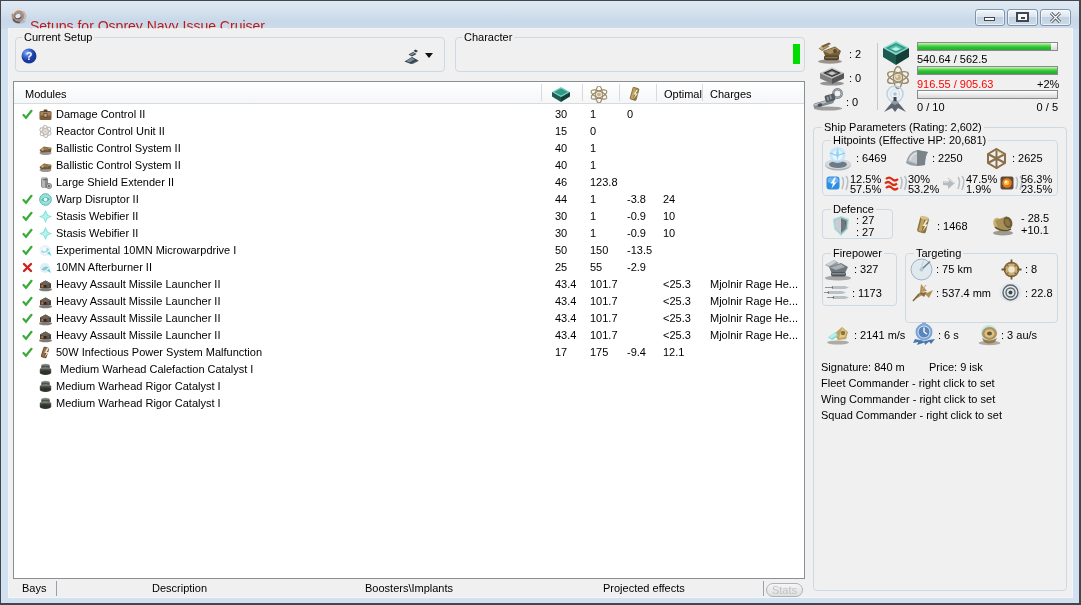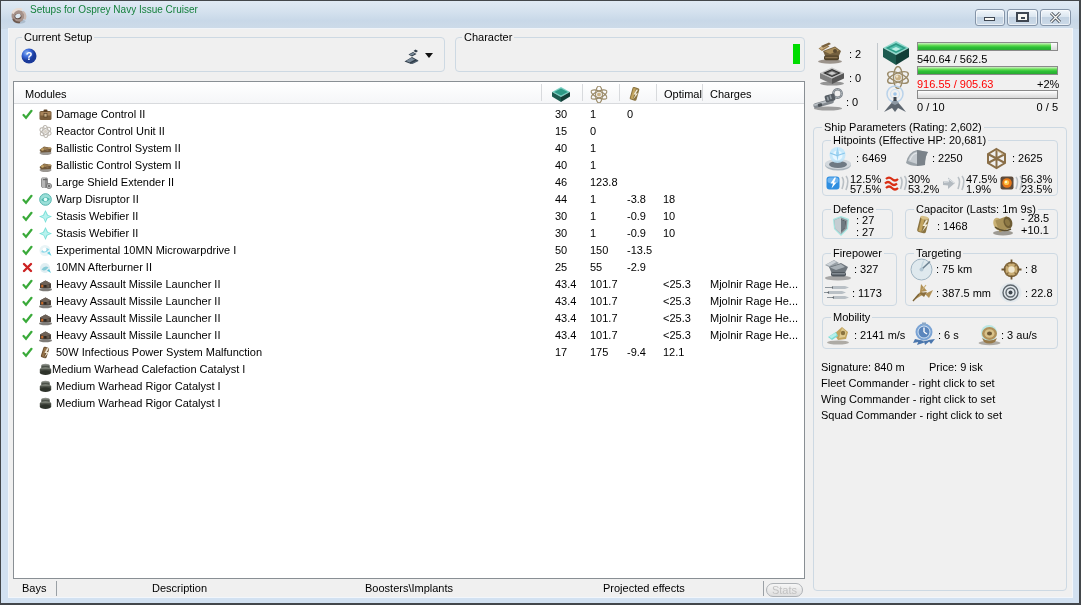--- a/index.html
+++ b/index.html
@@ -1,19 +1,19 @@
 <!DOCTYPE html>
 <html><head><meta charset="utf-8"><style>
 * { margin:0; padding:0; box-sizing:border-box; }
 body { width:1081px; height:605px; overflow:hidden; font-family:"Liberation Sans",sans-serif; font-size:11px; color:#000; }
 .win { position:relative; width:1081px; height:605px; background:#d2e1f1; }
 .edge { position:absolute; background:#43474b; }
 .titlebar { position:absolute; left:1px; top:1px; width:1078px; height:28px;
   background:linear-gradient(180deg,#e0eaf4 0%,#d4e1ee 40%,#c8d8e8 70%,#cddbe9 100%); }
-.title-text { position:absolute; left:30px; top:4px; font-size:10px; color:#15803d; }
+.title-text { position:absolute; left:30px; top:18px; font-size:14px; color:#b91c1c; }
 .tb-btn { position:absolute; top:9px; height:17px; border:1px solid #8494a8; border-radius:3px;
   background:linear-gradient(180deg,#f2f7fb 0%,#dbe6f0 45%,#c2d2e2 50%,#ccdae8 100%); box-shadow:inset 0 0 0 1px rgba(255,255,255,.6); }
 .content { position:absolute; left:9px; top:29px; width:1063px; height:568px; background:#f0f0f0; box-shadow:0 0 0 1px rgba(255,255,255,.7); }
 .gb { position:absolute; border:1px solid #cdd9e3; border-radius:4px; }
 .gb-label { position:absolute; top:-7px; background:#f0f0f0; padding:0 2px; white-space:nowrap; }
 .ab { position:absolute; white-space:nowrap; }
 .t { font-size:11px; }
 .combo { position:absolute; height:19px; border:1px solid #888c90; border-radius:3px;
   background:linear-gradient(180deg,#fefefe 0%,#f2f2f2 45%,#e3e3e3 55%,#dcdcdc 100%);
   box-shadow:inset 0 0 0 1px rgba(255,255,255,.8); }
@@ -243,23 +243,20 @@
     </div>
 <div class="ab" style="left:831px;top:215px"><svg width="20" height="22">
         <path d="M10 1 L18 4 L17 14 L10 21 L3 14 L2 4 Z" fill="#5ad8d0" opacity="0.5"></path>
         <path d="M10 2.5 L16.5 5 L15.8 13.5 L10 19 L4.2 13.5 L3.5 5 Z" fill="#8a9298"></path>
         <path d="M10 2.5 L10 19 L4.2 13.5 L3.5 5Z" fill="#c5cdd2"></path>
         <path d="M10 4.5 L14.5 6.2 L14 12.8 L10 16.5Z" fill="#6e7density"></path>
         <path d="M10 4.5 L14.5 6.2 L14 12.8 L10 16.5Z" fill="#6e7880"></path>
       </svg></div>
 <div class="ab t" style="left:856px;top:214px">: 27</div>
 <div class="ab t" style="left:856px;top:226px">: 27</div>
-<div class="gb" style="left:905px;top:209px;width:153px;height:30px">
-      <div class="gb-label" style="left:8px">Capacitor (Lasts: 1m 9s)</div>
-    </div>
 <div class="ab" style="left:915px;top:214px"><svg width="17" height="22">
         <rect x="3.5" y="3" width="9" height="16" rx="2" fill="#8a7340" transform="rotate(14 8.5 11)"></rect>
         <rect x="5" y="4" width="3" height="14" fill="#c2a45e" transform="rotate(14 8.5 11)"></rect>
         <ellipse cx="9.5" cy="3.8" rx="4.3" ry="1.7" fill="#d8c28a" transform="rotate(14 9.5 4)"></ellipse>
         <path d="M11 6 L7.5 12 L10 12 L7 18 L13 10.5 L10.2 10.5 L13 6.5Z" fill="#f2ecd8"></path>
       </svg></div>
 <div class="ab t" style="left:937px;top:220px">: 1468</div>
 <div class="ab" style="left:991px;top:214px"><svg width="24" height="22">
         <ellipse cx="12" cy="19" rx="10" ry="2.4" fill="#4a4335" opacity="0.5"></ellipse>
         <ellipse cx="7" cy="10" rx="4.5" ry="6.5" fill="#c9b174" transform="rotate(-20 7 10)"></ellipse>
@@ -292,21 +289,21 @@
         </g>
         <g stroke="#8d959b" stroke-width="1.2">
           <path d="M2 4.5 h6 M1 9.5 h4 M4 14.5 h6"></path>
         </g>
         <g fill="#5f676e">
           <path d="M10 3 l-2 1.5 l2 1.5Z M6 8 l-2 1.5 l2 1.5Z M11 13 l-2 1.5 l2 1.5Z"></path>
         </g>
       </svg></div>
 <div class="ab t" style="left:852px;top:287px">: 1173</div>
 
-<div class="gb" style="left:905px;top:253px;width:153px;height:53px">
+<div class="gb" style="left:905px;top:253px;width:153px;height:70px">
       <div class="gb-label" style="left:8px">Targeting</div>
     </div>
 <div class="ab" style="left:910px;top:258px"><svg width="24" height="23">
         <circle cx="11.5" cy="11.5" r="10.5" fill="#dfe9ee"></circle>
         <circle cx="11.5" cy="11.5" r="10.5" fill="none" stroke="#9fb4c2" stroke-width="1"></circle>
         <path d="M11.5 11.5 a 10.5 10.5 0 0 1 3 -10" fill="#c3d6e0"></path>
         <path d="M11.5 11.5 L20 3.5" stroke="#6e8494" stroke-width="1.6"></path>
         <circle cx="11.5" cy="11.5" r="2" fill="#b3c7d4"></circle>
       </svg></div>
 <div class="ab t" style="left:936px;top:263px">: 75 km</div>
@@ -327,34 +324,31 @@
           <path d="M3 18 L10 9 L13 12 Z"></path>
           <path d="M10 2 L16 9 L9 10 Z"></path>
           <path d="M14 12 L22 8 L18 16 Z"></path>
         </g>
         <g fill="#8a6f3e">
           <path d="M8 11 L16 10 L13 15 Z"></path>
         </g>
         <path d="M2 19 L8 12" stroke="#7a6236" stroke-width="1.4"></path>
         <path d="M15 3 L11 8" stroke="#c9ad74" stroke-width="1.2"></path>
       </svg></div>
-<div class="ab t" style="left:936px;top:287px">: 387.5 mm</div>
+<div class="ab t" style="left:936px;top:287px">: 537.4 mm</div>
 <div class="ab" style="left:999px;top:282px"><svg width="23" height="21">
         <ellipse cx="11.5" cy="10.5" rx="11" ry="10" fill="#e3e9ed"></ellipse>
         <g fill="none" stroke="#5d666d" stroke-width="1.4">
           <circle cx="11.5" cy="10.5" r="7.5"></circle>
           <circle cx="11.5" cy="10.5" r="4.5"></circle>
         </g>
         <circle cx="11.5" cy="10.5" r="2" fill="#3f474e"></circle>
       </svg></div>
 <div class="ab t" style="left:1025px;top:287px">: 22.8</div>
 
-<div class="gb" style="left:822px;top:317px;width:236px;height:32px">
-      <div class="gb-label" style="left:8px">Mobility</div>
-    </div>
 <div class="ab" style="left:826px;top:324px"><svg width="25" height="21">
         <ellipse cx="12" cy="18.5" rx="11" ry="2" fill="#4a4335" opacity="0.4"></ellipse>
         <path d="M16 3 L22 8 L20 15 L12 16 L8 10Z" fill="#c2a45e"></path>
         <path d="M16 4 L20.5 8 L19 13 L13 14Z" fill="#e0cb90"></path>
         <path d="M2 13 L10 8 L12 12 L6 16Z" fill="#7adbd4"></path>
         <path d="M3 12.5 L9.5 8.8 L10.8 11 L5.5 14.5Z" fill="#b5f0ea"></path>
         <circle cx="17" cy="9" r="2.2" fill="#8a7340"></circle>
       </svg></div>
 <div class="ab t" style="left:854px;top:329px">: 2141 m/s</div>
 <div class="ab" style="left:911px;top:322px"><svg width="26" height="25">
@@ -479,21 +473,21 @@
     <div class="ab" style="left:38px;top:192px"><svg width="15" height="15">
         <circle cx="7.5" cy="7.5" r="5.8" fill="#9adfd8"></circle>
         <circle cx="7.5" cy="7.5" r="5.8" fill="none" stroke="#55b5ae" stroke-width="1"></circle>
         <path d="M3 8 q4 -5 9 -1 q-4 5 -9 1Z" fill="#4fb8ae"></path>
         <circle cx="7.5" cy="7.5" r="1.8" fill="#e8fffc"></circle>
       </svg></div>
     <div class="ab t" style="left:56px;top:193px">Warp Disruptor II</div>
     <div class="ab t" style="left:555px;top:193px">44</div>
     <div class="ab t" style="left:590px;top:193px">1</div>
     <div class="ab t" style="left:627px;top:193px">-3.8</div>
-    <div class="ab t" style="left:663px;top:193px">18</div>
+    <div class="ab t" style="left:663px;top:193px">24</div>
 <div class="ab" style="left:22px;top:211px"><svg width="11" height="11">
         <path d="M1.5 6 L4 8.8 L9.5 1.8" stroke="#3aaa3a" stroke-width="2.2" fill="none" stroke-linecap="round"></path>
       </svg></div>
     <div class="ab" style="left:38px;top:209px"><svg width="15" height="15">
         <path d="M7.5 1 L10 6 L14 7.5 L9.5 9.5 L7.5 14 L5.5 9.5 L1 7.5 L5 6 Z" fill="#7adfd8"></path>
         <path d="M7.5 3 L9 6.5 L12 7.5 L8.5 9 L7.5 12 L6 9 L3 7.5 L6 6.5 Z" fill="#b8f2ee"></path>
       </svg></div>
     <div class="ab t" style="left:56px;top:210px">Stasis Webifier II</div>
     <div class="ab t" style="left:555px;top:210px">30</div>
     <div class="ab t" style="left:590px;top:210px">1</div>
@@ -614,21 +608,21 @@
     <div class="ab t" style="left:627px;top:346px">-9.4</div>
     <div class="ab t" style="left:663px;top:346px">12.1</div>
 <div class="ab" style="left:38px;top:362px"><svg width="15" height="15">
         <ellipse cx="7.5" cy="3.6" rx="4.2" ry="1.9" fill="#8b8f88"></ellipse>
         <rect x="3.3" y="3.6" width="8.4" height="3.1" fill="#4f544c"></rect>
         <ellipse cx="7.5" cy="6.7" rx="4.2" ry="1.9" fill="#3c413a"></ellipse>
         <ellipse cx="7.5" cy="7.3" rx="5.7" ry="2.2" fill="#777c72"></ellipse>
         <rect x="1.8" y="7.3" width="11.4" height="3.4" fill="#40453d"></rect>
         <ellipse cx="7.5" cy="10.7" rx="5.7" ry="2.2" fill="#2e332b"></ellipse>
       </svg></div>
-    <div class="ab t" style="left:52px;top:363px">Medium Warhead Calefaction Catalyst I</div>
+    <div class="ab t" style="left:60px;top:363px">Medium Warhead Calefaction Catalyst I</div>
 <div class="ab" style="left:38px;top:379px"><svg width="15" height="15">
         <ellipse cx="7.5" cy="3.6" rx="4.2" ry="1.9" fill="#8b8f88"></ellipse>
         <rect x="3.3" y="3.6" width="8.4" height="3.1" fill="#4f544c"></rect>
         <ellipse cx="7.5" cy="6.7" rx="4.2" ry="1.9" fill="#3c413a"></ellipse>
         <ellipse cx="7.5" cy="7.3" rx="5.7" ry="2.2" fill="#777c72"></ellipse>
         <rect x="1.8" y="7.3" width="11.4" height="3.4" fill="#40453d"></rect>
         <ellipse cx="7.5" cy="10.7" rx="5.7" ry="2.2" fill="#2e332b"></ellipse>
       </svg></div>
     <div class="ab t" style="left:56px;top:380px">Medium Warhead Rigor Catalyst I</div>
 <div class="ab" style="left:38px;top:396px"><svg width="15" height="15">

